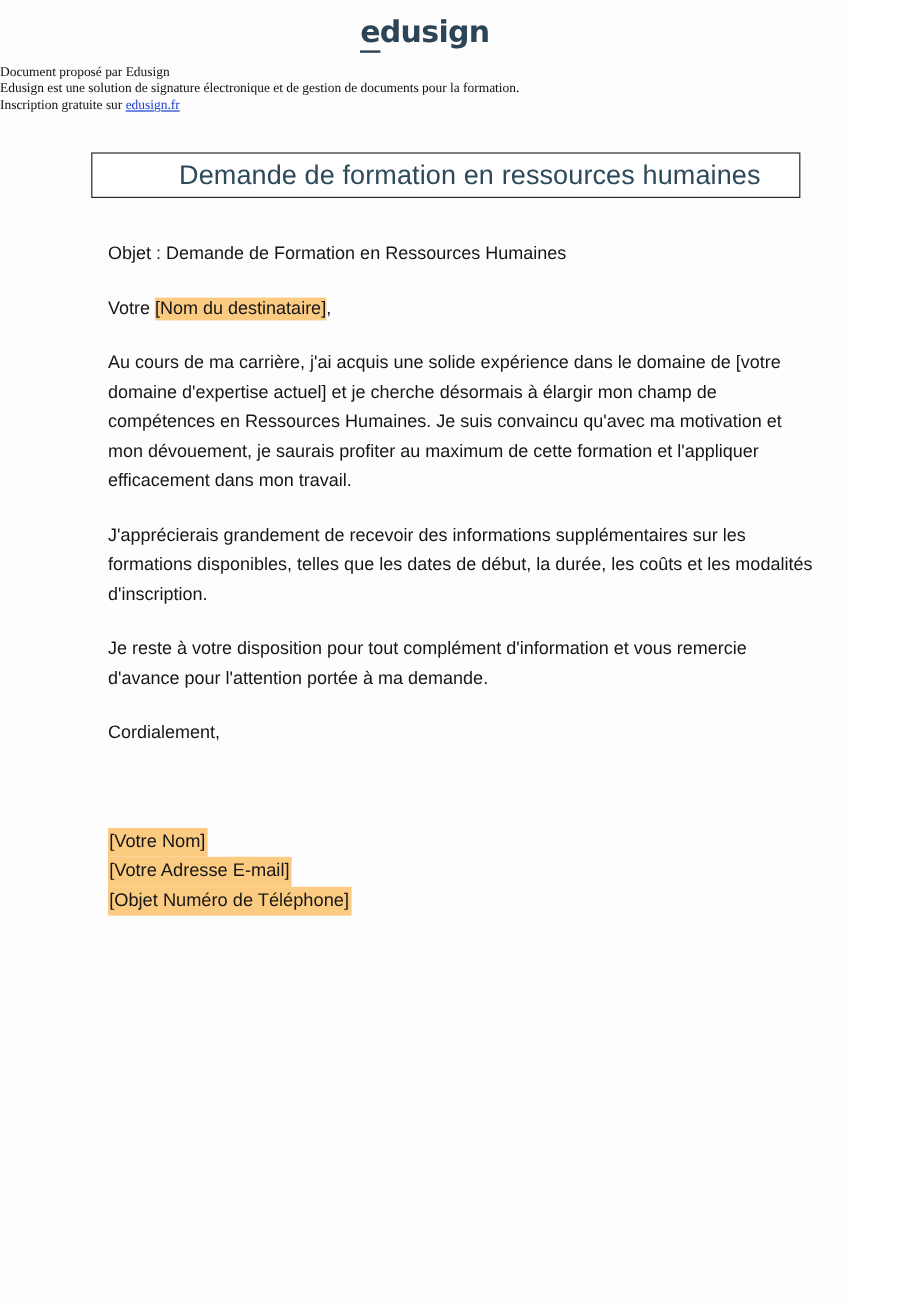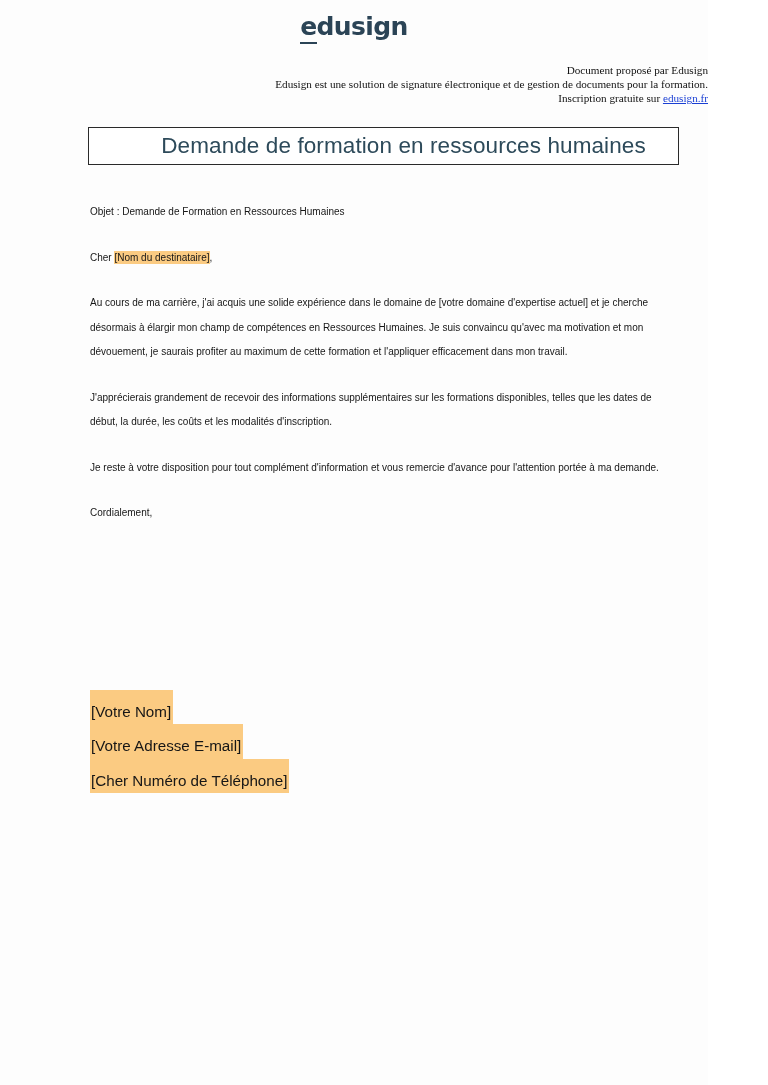--- a/index.html
+++ b/index.html
@@ -38,37 +38,37 @@
     letter-spacing: -0.6px;
     color: #2b4456;
     line-height: 1;
   }
   .brand-logo .brand-e {
     border-bottom: 2.2px solid #2b4456;
     padding-bottom: 1px;
   }
 
   .brand-tagline {
-    margin-top: 24px;
-    text-align: right;
+    margin-top: 13px;
+    text-align: left;
     font-family: "Liberation Serif", serif;
     font-size: 11.2px;
     line-height: 14.2px;
     color: #111111;
   }
   .brand-tagline div { white-space: nowrap; }
   .brand-link {
     color: #1a3fd4;
     text-decoration: underline;
   }
 
   
   .title-box {
     position: absolute;
-    left: 88px;
+    left: 76px;
     top: 127px;
     width: 591px;
     height: 38px;
     border: 1.4px solid #2a2a2a;
     background: #ffffff;
     box-sizing: border-box;
     display: flex;
     align-items: center;
     justify-content: center;
     padding-left: 40px;
@@ -82,21 +82,21 @@
     line-height: 1;
   }
 
   
   .letter {
     position: absolute;
     left: 90px;
     top: 200px;
     width: 592px;
     font-family: "Liberation Sans", sans-serif;
-    font-size: 10px;
+    font-size: 15px;
     line-height: 24.5px;
     color: #161616;
   }
   .letter p {
     margin: 0 0 21px 0;
   }
   .letter p.tight { margin-bottom: 0; }
 
   .hl {
     background-color: #fbcb82;
@@ -114,21 +114,21 @@
     font-family: "Liberation Sans", sans-serif;
     font-size: 15.2px;
     line-height: 22.3px;
     color: #161616;
   }
   .signature-line {
     display: block;
   }
   .signature-line .hl {
     display: inline-block;
-    padding: 11px 2px 1px 1px;
+    padding: 1px 2px 1px 1px;
   }
 </style>
 </head>
 <body>
 
 <div class="page">
 
   <div class="brand-header">
     <div class="brand-logo"><span class="brand-e">e</span><span>dusign</span></div>
   </div>
@@ -140,31 +140,31 @@
   </div>
 
   <div class="title-box">
     <span class="title-text">Demande de formation en ressources humaines</span>
   </div>
 
   <div class="letter">
 
     <p><span>Objet : Demande de Formation en Ressources Humaines</span></p>
 
-    <p><span>Cher </span><span class="hl">[Nom du destinataire]</span><span>,</span></p>
+    <p><span>Votre </span><span class="hl">[Nom du destinataire]</span><span>,</span></p>
 
 
     <p>Au cours de ma carrière, j'ai acquis une solide expérience dans le domaine de [votre domaine d'expertise actuel] et je cherche désormais à élargir mon champ de compétences en Ressources Humaines. Je suis convaincu qu'avec ma motivation et mon dévouement, je saurais profiter au maximum de cette formation et l'appliquer efficacement dans mon travail.</p>
 
     <p>J'apprécierais grandement de recevoir des informations supplémentaires sur les formations disponibles, telles que les dates de début, la durée, les coûts et les modalités d'inscription.</p>
 
     <p>Je reste à votre disposition pour tout complément d'information et vous remercie d'avance pour l'attention portée à ma demande.</p>
 
     <p class="tight">Cordialement,</p>
   </div>
 
   <div class="signature-block">
     <span class="signature-line"><span class="hl">[Votre Nom]</span></span>
     <span class="signature-line"><span class="hl">[Votre Adresse E-mail]</span></span>
-    <span class="signature-line"><span class="hl">[Cher Numéro de Téléphone]</span></span>
+    <span class="signature-line"><span class="hl">[Objet Numéro de Téléphone]</span></span>
   </div>
 
 </div>
 
 </body></html>

